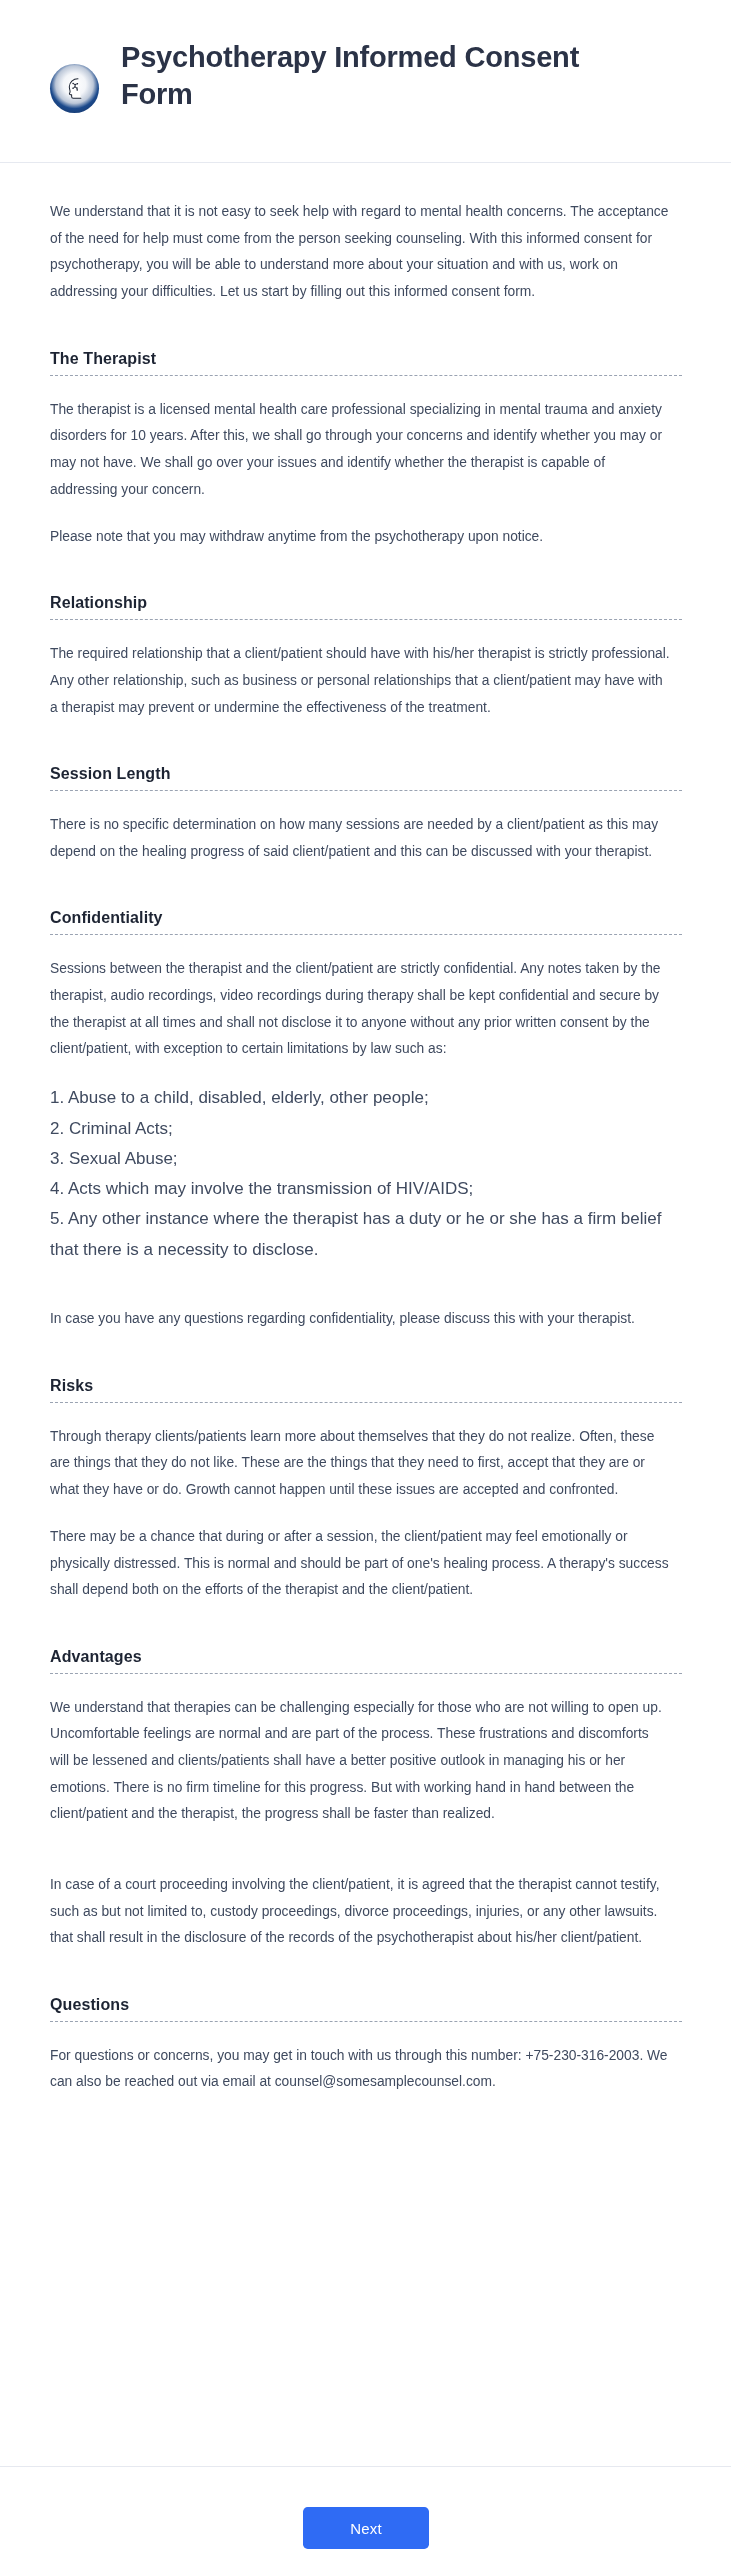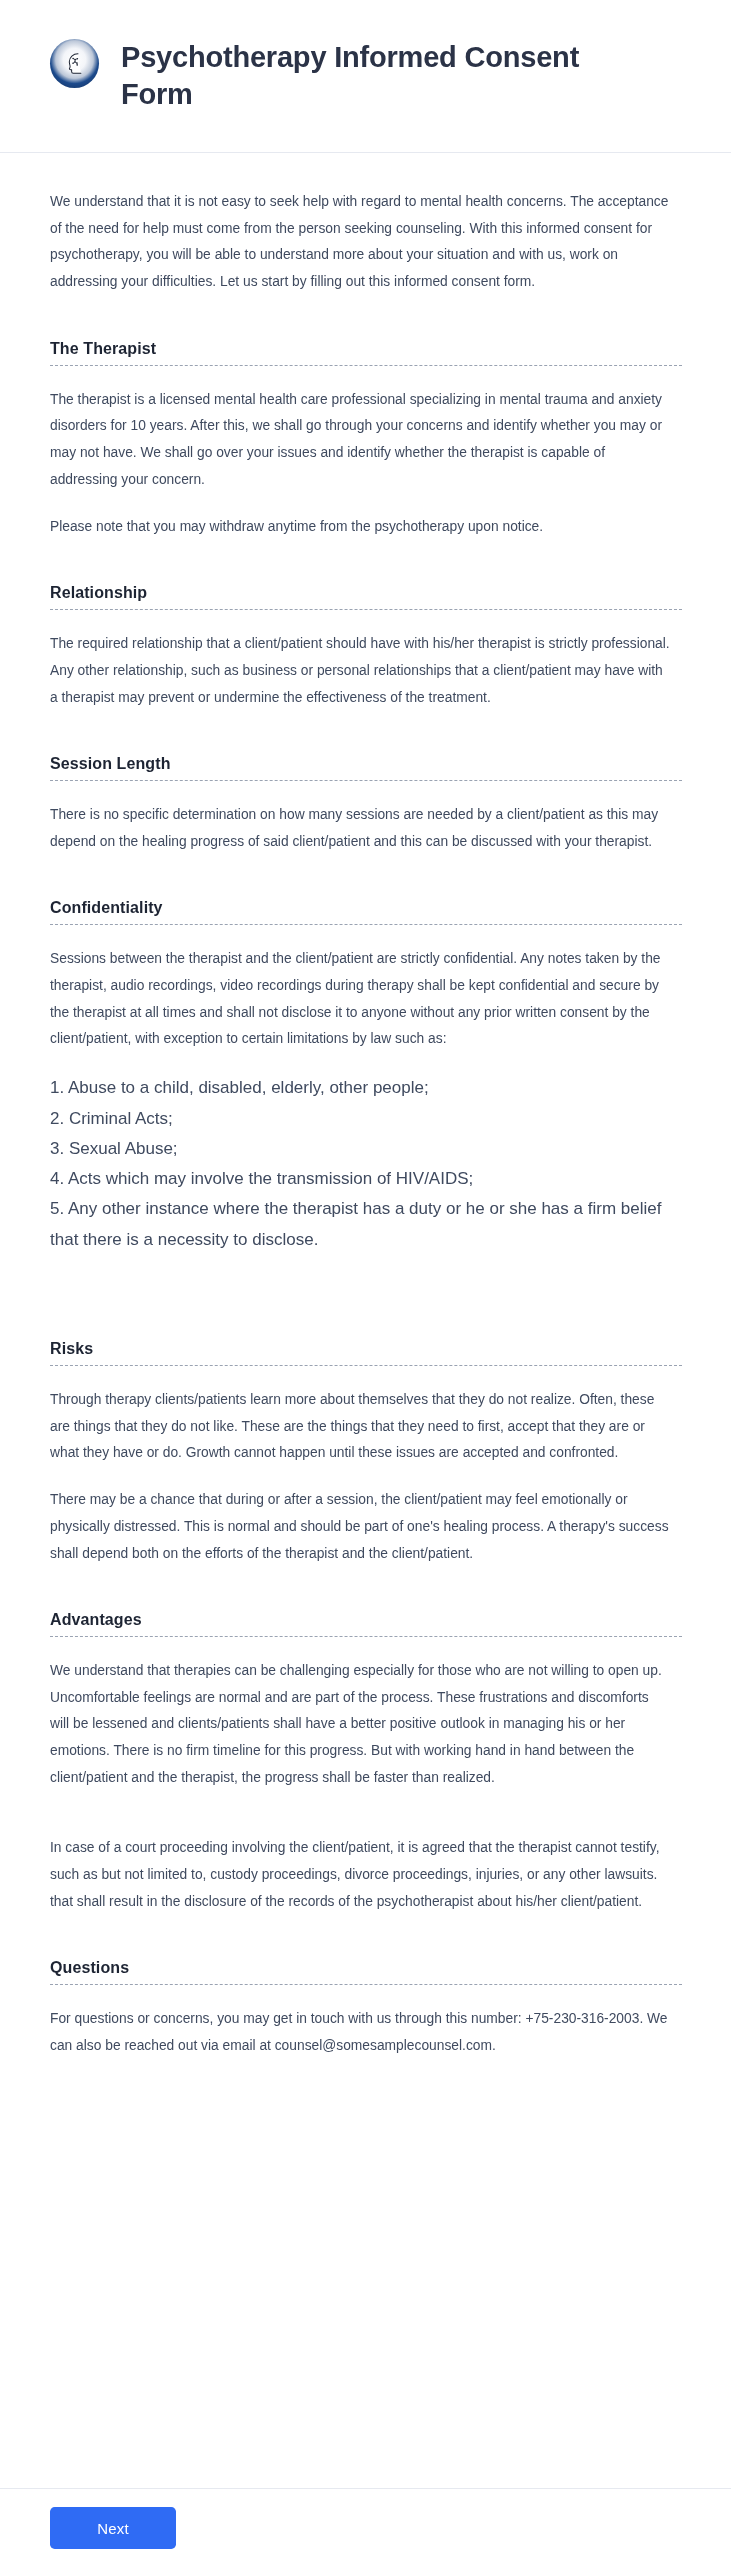--- a/index.html
+++ b/index.html
@@ -18,23 +18,23 @@
   .page {
     width: 732px;
     min-height: 2576px;
     background: #ffffff;
     display: flex;
     flex-direction: column;
   }
 
   
   .form-header {
-    padding: 39px 50px 39px 50px;
-    display: flex;
-    align-items: flex-start;
+    padding: 39px 50px 49px 50px;
+    display: flex;
+    align-items: flex-end;
     gap: 22px;
     border-bottom: 0.8px solid #e6e9f0;
   }
   .brand-icon {
     width: 49px;
     height: 49px;
     flex: 0 0 49px;
     border-radius: 50%;
     background: radial-gradient(circle at 50% 42%, #ffffff 0%, #f3f5f9 30%, #bcc7d8 50%, #1c4a8c 64%, #17396e 82%, #0f2a52 100%);
     position: relative;
@@ -88,23 +88,23 @@
     margin: 0 0 20.5px 0;
     max-width: 621px;
   }
   .list-block .li { display: block; }
 
   .spacer-gap { height: 20.5px; }
 
   
   .form-footer {
     border-top: 0.8px solid #e6e9f0;
-    padding: 18px 50px 27px 50px;
-    display: flex;
-    justify-content: flex-start;
+    padding: 40px 50px 27px 50px;
+    display: flex;
+    justify-content: center;
     align-items: center;
   }
   .next-button {
     background: #2f6bf4;
     color: #ffffff;
     border: none;
     border-radius: 4.7px;
     font-family: "Liberation Sans", sans-serif;
     font-size: 15px;
     font-weight: normal;
@@ -167,20 +167,21 @@
       <div class="section-heading">Confidentiality</div>
       <p class="para">Sessions between the therapist and the client/patient are strictly confidential. Any notes taken by the therapist, audio recordings, video recordings during therapy shall be kept confidential and secure by the therapist at all times and shall not disclose it to anyone without any prior written consent by the client/patient, with exception to certain limitations by law such as:</p>
       <div class="list-block">
         <span class="li">1. Abuse to a child, disabled, elderly, other people;</span>
         <span class="li">2. Criminal Acts;</span>
         <span class="li">3. Sexual Abuse;</span>
         <span class="li">4. Acts which may involve the transmission of HIV/AIDS;</span>
         <span class="li">5. Any other instance where the therapist has a duty or he or she has a firm belief that there is a necessity to disclose.</span>
       </div>
       <div class="spacer-gap"></div>
+      <p class="para">In case you have any questions regarding confidentiality, please discuss this with your therapist.</p>
     </div>
 
     <div class="section">
       <div class="section-heading">Risks</div>
       <p class="para">Through therapy clients/patients learn more about themselves that they do not realize. Often, these are things that they do not like. These are the things that they need to first, accept that they are or what they have or do. Growth cannot happen until these issues are accepted and confronted.</p>
       <p class="para">There may be a chance that during or after a session, the client/patient may feel emotionally or physically distressed. This is normal and should be part of one's healing process. A therapy's success shall depend both on the efforts of the therapist and the client/patient.</p>
     </div>
 
     <div class="section">
       <div class="section-heading">Advantages</div>

